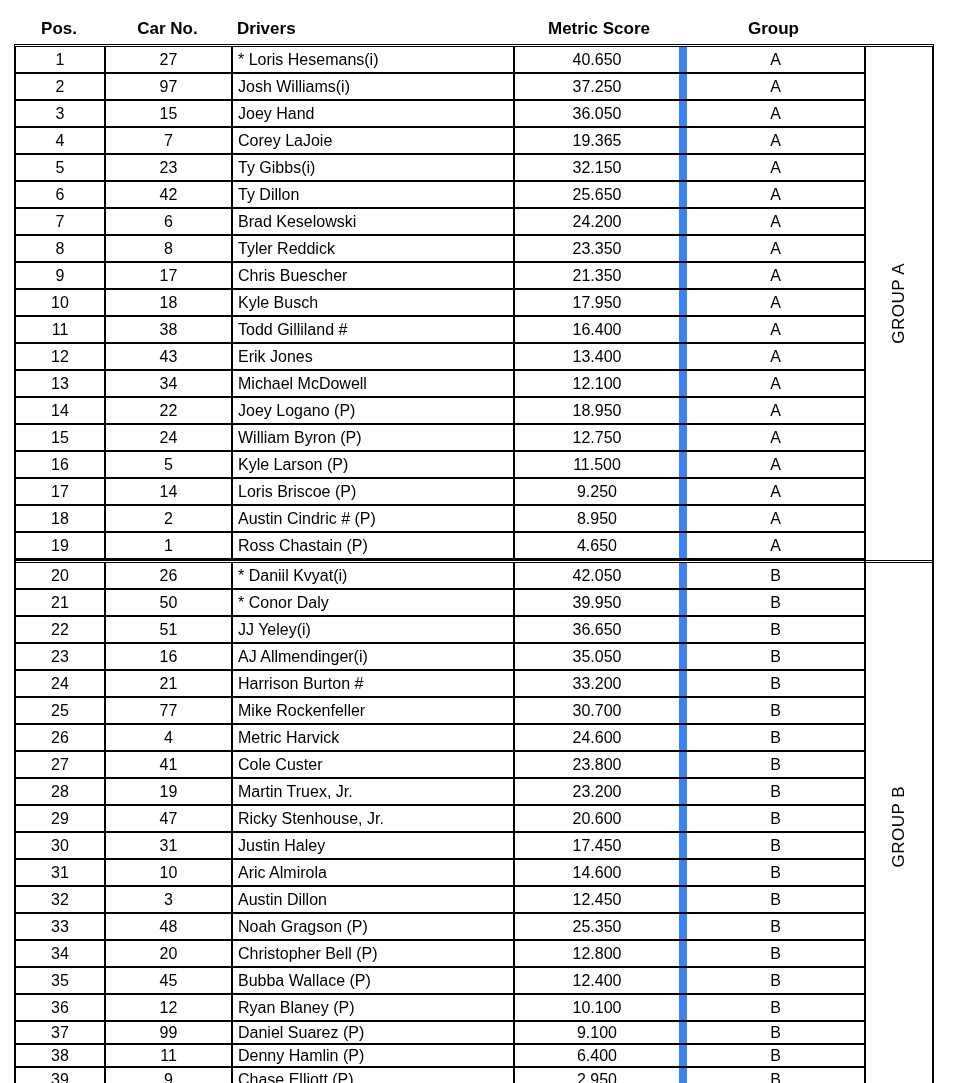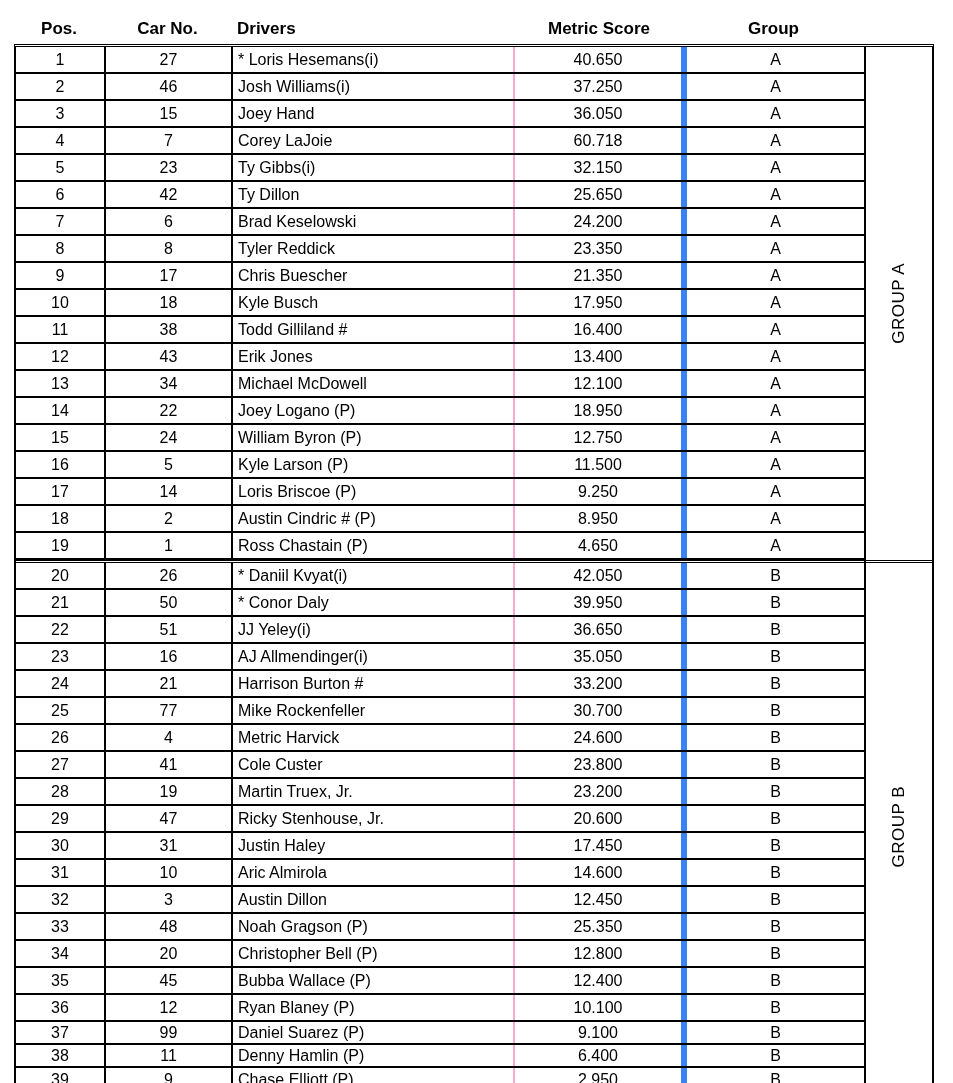--- a/index.html
+++ b/index.html
@@ -102,22 +102,22 @@
     box-sizing: border-box;
     height: 100%;
     display: flex;
     align-items: center;
     padding: 0 5px;
     white-space: nowrap;
     overflow: hidden;
   }
   .td-pos   { width: 90px;  justify-content: center; border-right: 2px solid #000; }
   .td-car   { width: 127px; justify-content: center; border-right: 2px solid #000; }
-  .td-drv   { width: 282px; justify-content: flex-start; border-right: 2px solid #f9a8d4; }
-  .td-score { width: 172px; justify-content: center; border-right: 6px solid #3b82f6; }
+  .td-drv   { width: 282px; justify-content: flex-start; border-right: 2px solid #000000; }
+  .td-score { width: 172px; justify-content: center; border-right: 8px solid #3b82f6; }
   .td-group { width: 177px; justify-content: center; }
 </style>
 </head>
 <body>
 
 <div id="root">
 
   <div class="thead">
     <div class="th th-pos">Pos.</div>
     <div class="th th-car">Car No.</div>
@@ -132,37 +132,37 @@
         <div class="group-block">
           <div class="trow">
             <div class="td td-pos">1</div>
             <div class="td td-car">27</div>
             <div class="td td-drv">* Loris Hesemans(i)</div>
             <div class="td td-score">40.650</div>
             <div class="td td-group">A</div>
           </div>
           <div class="trow">
             <div class="td td-pos">2</div>
-            <div class="td td-car">46</div>
+            <div class="td td-car">97</div>
             <div class="td td-drv">Josh Williams(i)</div>
             <div class="td td-score">37.250</div>
             <div class="td td-group">A</div>
           </div>
           <div class="trow">
             <div class="td td-pos">3</div>
             <div class="td td-car">15</div>
             <div class="td td-drv">Joey Hand</div>
             <div class="td td-score">36.050</div>
             <div class="td td-group">A</div>
           </div>
           <div class="trow">
             <div class="td td-pos">4</div>
             <div class="td td-car">7</div>
             <div class="td td-drv">Corey LaJoie</div>
-            <div class="td td-score">60.718</div>
+            <div class="td td-score">19.365</div>
             <div class="td td-group">A</div>
           </div>
           <div class="trow">
             <div class="td td-pos">5</div>
             <div class="td td-car">23</div>
             <div class="td td-drv">Ty Gibbs(i)</div>
             <div class="td td-score">32.150</div>
             <div class="td td-group">A</div>
           </div>
           <div class="trow">

